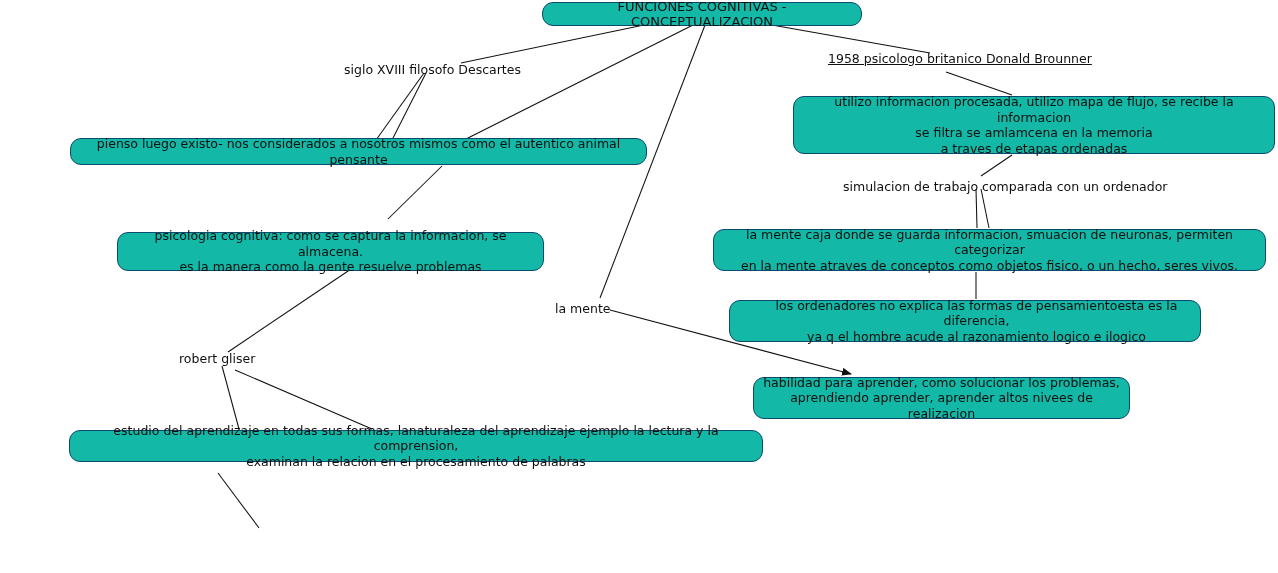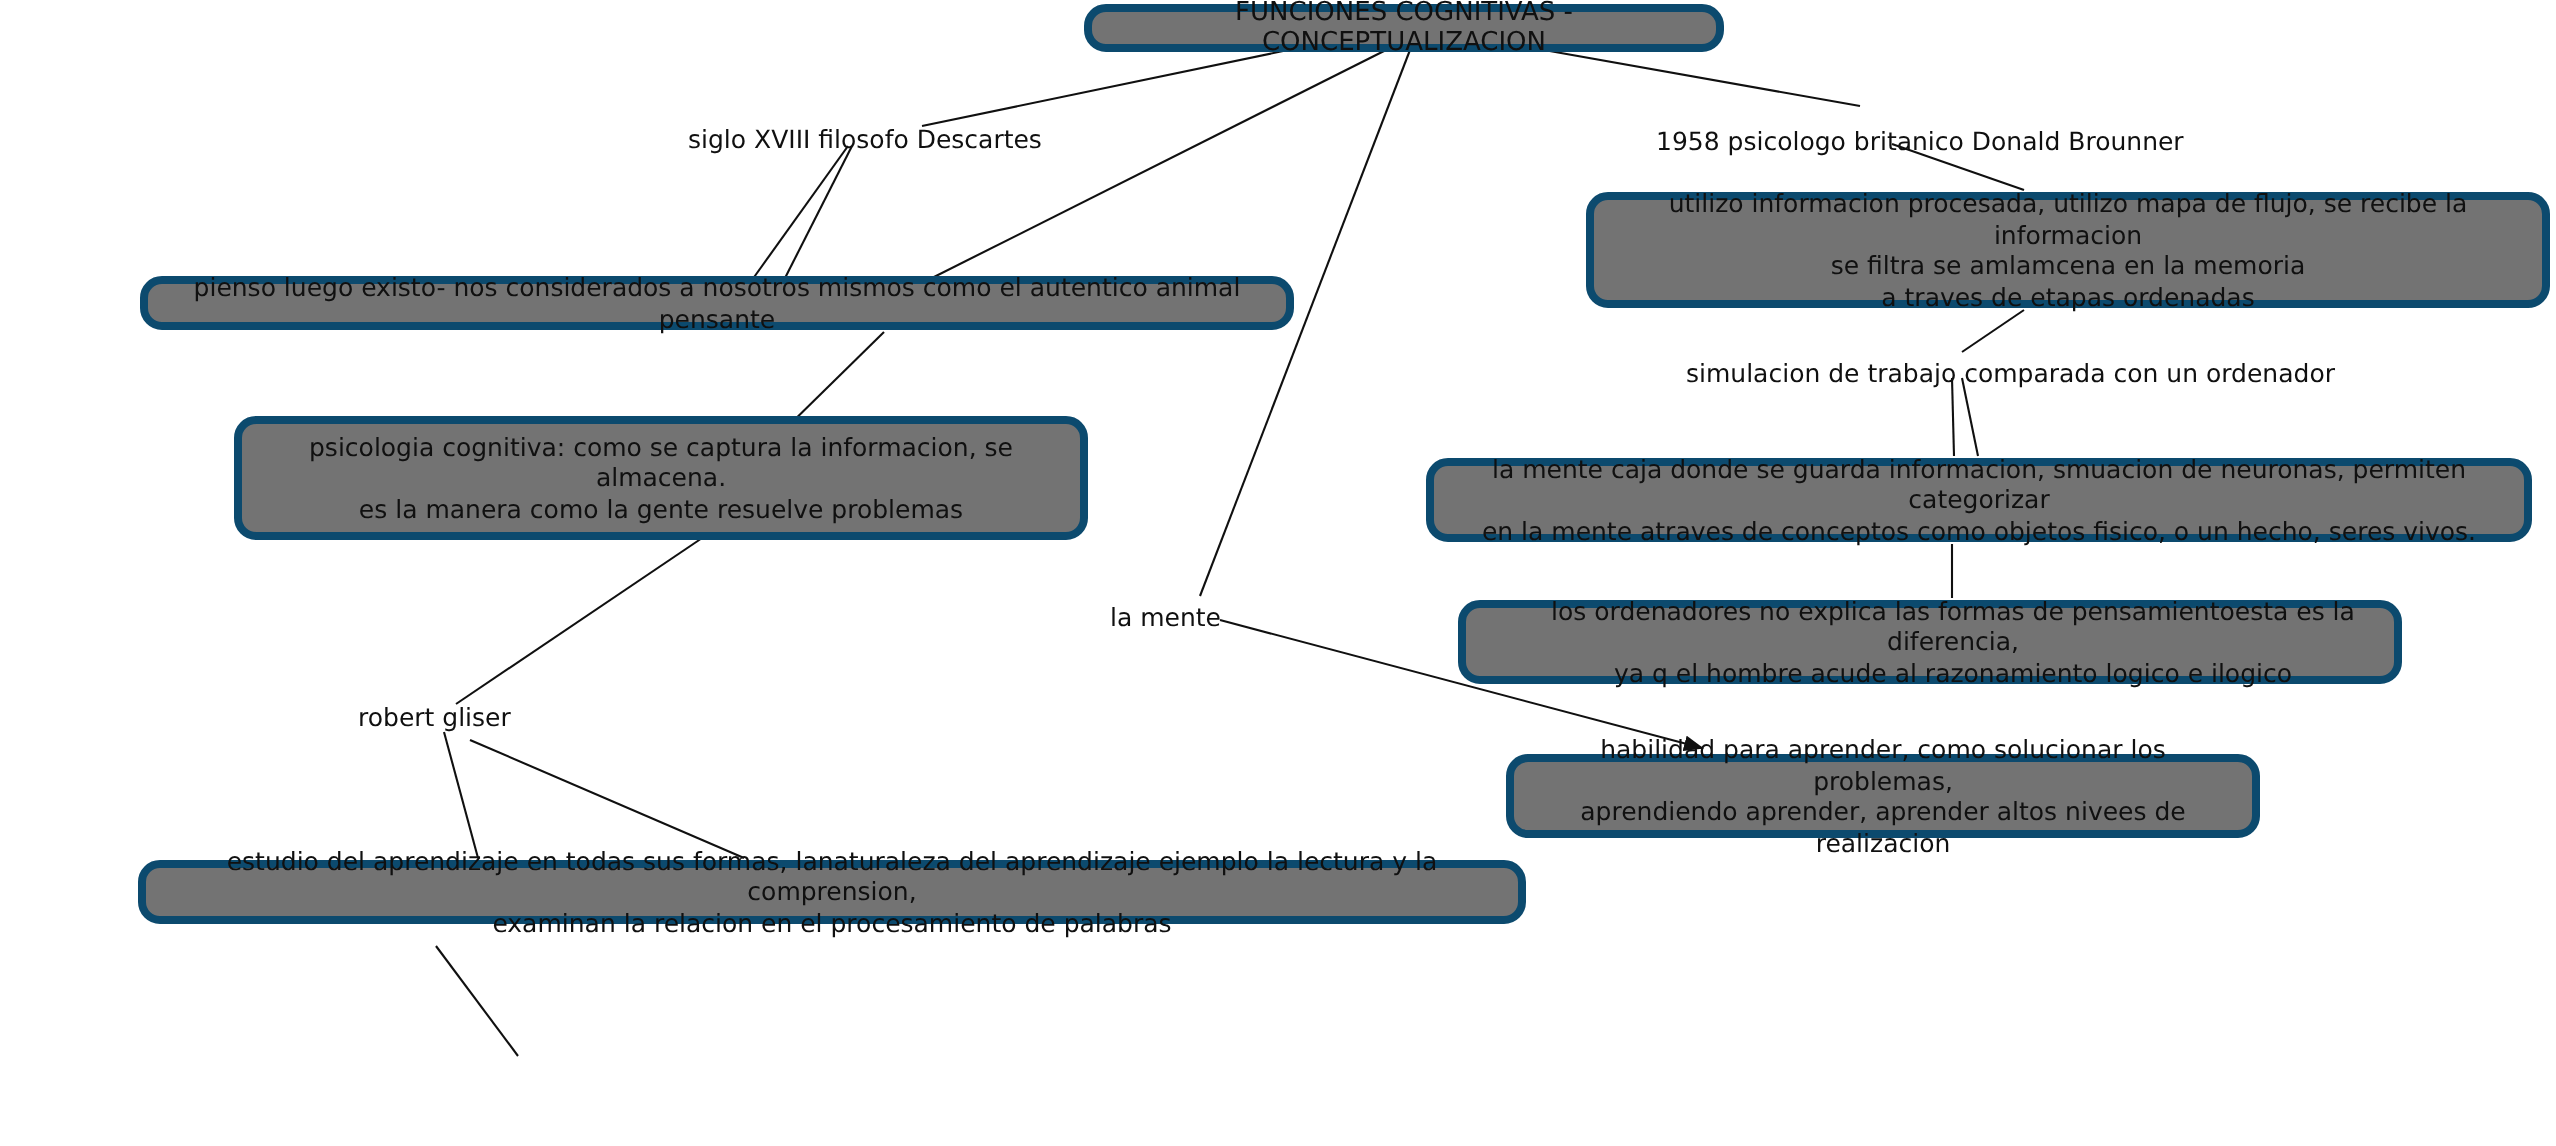--- a/index.html
+++ b/index.html
@@ -25,22 +25,22 @@
     left: 0; top: 0;
     width: 1278px;
     height: 573px;
     z-index: 1;
     pointer-events: none;
   }
   .node {
     position: absolute;
     z-index: 2;
     box-sizing: border-box;
-    background: #737373;
-    border: 4px solid #0c4a6e;
+    background: #14b8a6;
+    border: 1px solid #0c4a6e;
     border-radius: 11px;
     color: #101010;
     font-size: 12.5px;
     line-height: 15.5px;
     text-align: center;
     display: flex;
     align-items: center;
     justify-content: center;
     white-space: pre-line;
     padding: 3px 9px;
@@ -97,31 +97,31 @@
       <path d="M 235,370 L 372,429"></path>
 
       <path d="M 218,473 L 259,528"></path>
     </g>
   </svg>
 
   <div class="node" style="left:542px; top:2px; width:320px; height:24px; font-size:13px;">FUNCIONES COGNITIVAS -CONCEPTUALIZACION</div>
 
   <div class="label" style="left:344px; top:62px;">siglo XVIII filosofo Descartes</div>
 
-  <div class="label" style="left:828px; top:63px;">1958 psicologo britanico Donald Brounner</div>
+  <div class="label" style="left:828px; top:51px;text-decoration:underline;">1958 psicologo britanico Donald Brounner</div>
 
   <div class="node" style="left:70px; top:138px; width:577px; height:27px;">pienso luego existo- nos considerados a nosotros mismos como el autentico animal pensante</div>
 
   <div class="node" style="left:793px; top:96px; width:482px; height:58px;">utilizo informacion procesada, utilizo mapa de flujo, se recibe la informacion
 se filtra se amlamcena en la memoria
 a traves de etapas ordenadas</div>
 
   <div class="label" style="left:824px; top:179px;margin-left:19px;">simulacion de trabajo comparada con un ordenador</div>
 
-  <div class="node" style="left:117px; top:208px; width:427px; height:62px;">psicologia cognitiva: como se captura la informacion, se almacena.
+  <div class="node" style="left:117px; top:232px; width:427px; height:39px;">psicologia cognitiva: como se captura la informacion, se almacena.
 es  la manera como la gente resuelve problemas</div>
 
   <div class="node" style="left:713px; top:229px; width:553px; height:42px;">la mente caja donde se guarda informacion, smuacion de neuronas, permiten categorizar
 en la mente atraves de conceptos como objetos fisico, o un hecho, seres vivos.</div>
 
   <div class="label" style="left:555px; top:301px;text-align:center;">la mente</div>
 
   <div class="node" style="left:729px; top:300px; width:472px; height:42px;padding-left:32px;">los ordenadores no explica las formas de pensamientoesta es la diferencia,
 ya q el hombre acude al razonamiento logico e ilogico</div>
 

